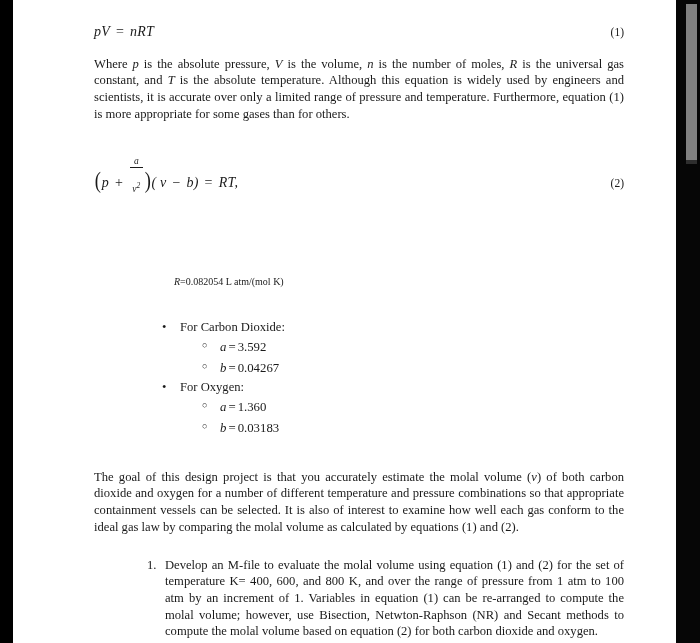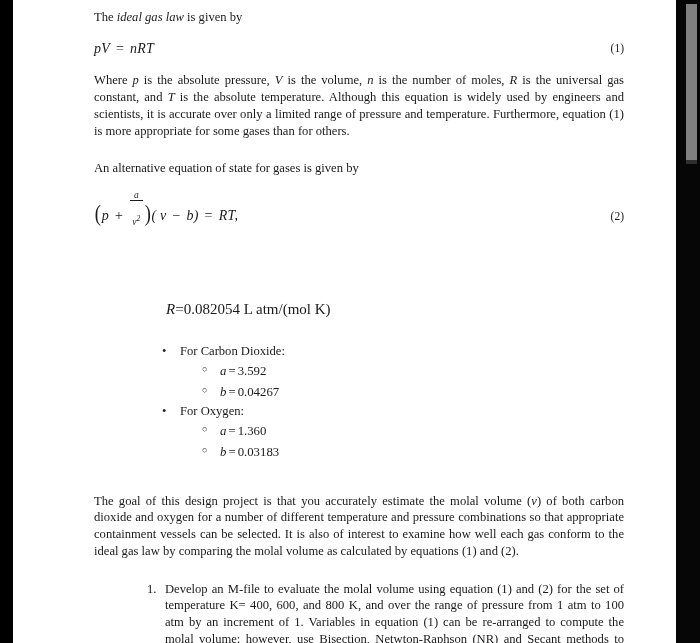--- a/index.html
+++ b/index.html
@@ -86,23 +86,23 @@
     font-size: 23px;
     font-family: "Liberation Serif", serif;
     position: relative;
     top: 1px;
     display: inline-block;
     transform: scaleX(0.8);
   }
 
   
   .const-line {
-    margin: 8px;
+    margin: 16px;
     padding-left: 64px;
-    font-size: 15px;
+    font-size: 10px;
   }
   .const-line .sym { font-style: italic; }
 
   ul.bullets {
     list-style: none;
     margin: 0;
     padding: 0;
   }
   li.bullet-item {
     position: relative;
@@ -192,36 +192,34 @@
 </head>
 <body>
 
 <div class="left-band"></div>
 
 <div class="page">
   <div class="content">
 
     <div class="gap-sm"></div>
 
-    <p class="body-par"><span>The </span><i>ideal gas law</i><span> is given by</span></p>
 
     <div class="gap-md"></div>
 
     <div class="eq-row">
       <span class="eq-body"><span>pV</span><span class="op">=</span><span>nRT</span></span>
       <span class="eq-num">(1)</span>
     </div>
 
     <div class="gap-md"></div>
 
     <p class="body-par"><span>Where </span><i>p</i><span> is the absolute pressure, </span><i>V</i><span> is the volume, </span><i>n</i><span> is the number of moles, </span><i>R</i><span> is the universal gas constant, and </span><i>T</i><span> is the absolute temperature. Although this equation is widely used by engineers and scientists, it is accurate over only a limited range of pressure and temperature. Furthermore, equation (1) is more appropriate for some gases than for others.</span></p>
 
     <div class="gap-xl"></div>
 
-    <p class="body-par">An alternative equation of state for gases is given by</p>
 
     <div class="gap-md"></div>
 
     <div class="eq-row">
       <span class="eq-body"><span class="paren-big">(</span><span>p</span><span class="op">+</span><span class="frac">
             <span class="num">a</span>
             <span class="den"><span>v</span><sup>2</sup></span>
           </span><span class="paren-big">)</span><span>( </span><span>v</span><span class="op">−</span><span>b</span><span>)</span><span class="op">=</span><span>RT,</span></span>
       <span class="eq-num">(2)</span>
     </div>

